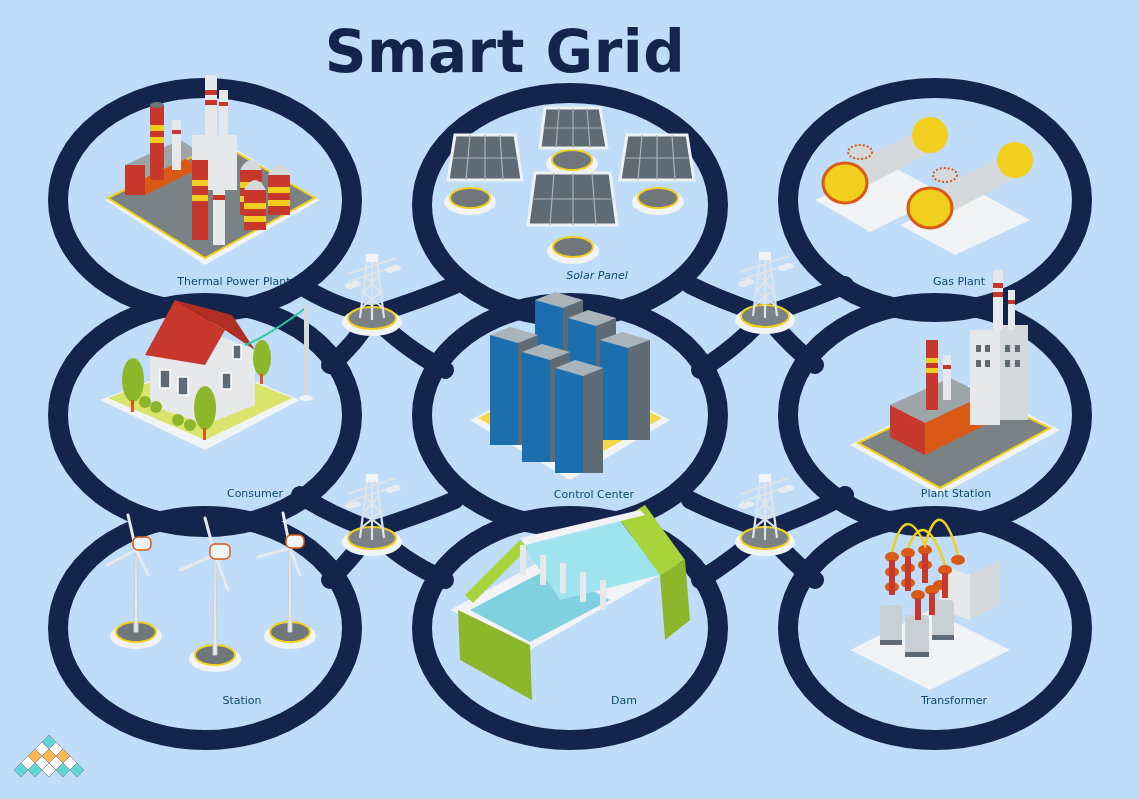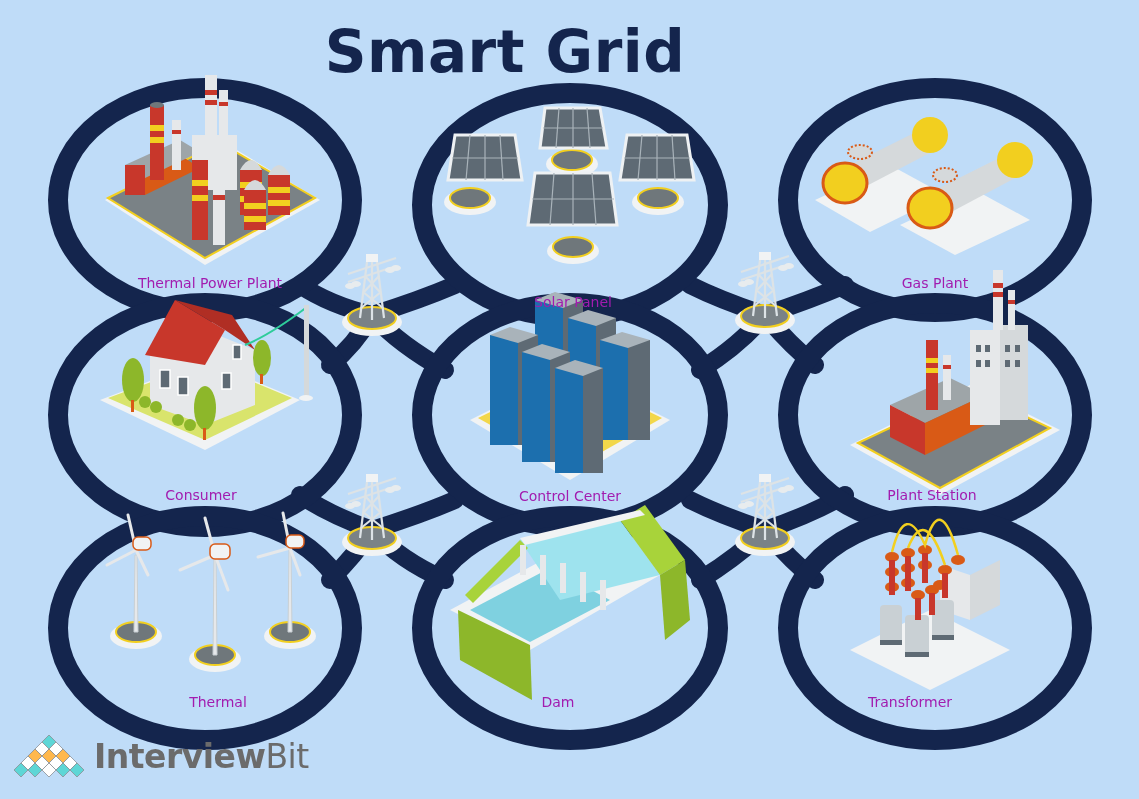--- a/index.html
+++ b/index.html
@@ -10,23 +10,24 @@
     position:relative;
   }
   .title {
     position:absolute; left:0; top:18px; width:1010px;
     text-align:center; font-size:58px; font-weight:bold;
     color:#14254D; letter-spacing:0.5px;
     font-family:"DejaVu Sans", sans-serif;
   }
   svg.stage { position:absolute; left:0; top:0; }
   .node-label {
-    position:absolute; font-size:14px; color:#a21caf;
+    position:absolute; font-size:11px; color:#0c4a6e;
     transform:translateX(-50%); white-space:nowrap;
     font-family:"DejaVu Sans", sans-serif;
+    margin-left:24px;
   }
   .logo {
     position:absolute; left:12px; top:733px; display:flex; align-items:center;
   }
   .logo-text {
     font-size:33px; color:#6B6B6B; margin-left:8px;
     font-family:"DejaVu Sans", sans-serif; letter-spacing:-0.5px;
   }
   .logo-text b { font-weight:bold; }
   .logo-text span.thin { font-weight:normal; }
@@ -354,28 +355,28 @@
     </g>
   <g>
       <use href="#tower" x="372" y="520"></use>
     </g>
   <g>
       <use href="#tower" x="765" y="520"></use>
     </g>
 </svg>
 
 <div class="node-label" style="left:210px; top:275px;">Thermal Power Plant</div>
-<div class="node-label" style="left:573px; top:294px;">Solar Panel</div>
+<div class="node-label" style="left:573px; top:269px;font-style:italic;">Solar Panel</div>
 <div class="node-label" style="left:935px; top:275px;">Gas Plant</div>
-<div class="node-label" style="left:201px; top:487px;">Consumer</div>
+<div class="node-label" style="left:231px; top:487px;">Consumer</div>
 <div class="node-label" style="left:570px; top:488px;">Control Center</div>
 <div class="node-label" style="left:932px; top:487px;">Plant Station</div>
-<div class="node-label" style="left:218px; top:694px;">Thermal</div>
-<div class="node-label" style="left:558px; top:694px;">Dam</div>
-<div class="node-label" style="left:910px; top:694px;">Transformer</div>
+<div class="node-label" style="left:218px; top:694px;">Station</div>
+<div class="node-label" style="left:600px; top:694px;">Dam</div>
+<div class="node-label" style="left:930px; top:694px;">Transformer</div>
 
 <div class="logo">
   <svg width="74" height="46" viewBox="0 0 74 46">
     <g stroke="#8A8F94" stroke-width="0.8">
       <polygon points="37,2 44,9 37,16 30,9" fill="#5ED6D6"></polygon>
       <polygon points="30,9 37,16 30,23 23,16" fill="#FFFFFF"></polygon>
       <polygon points="44,9 51,16 44,23 37,16" fill="#FFFFFF"></polygon>
       <polygon points="23,16 30,23 23,30 16,23" fill="#FFB84D"></polygon>
       <polygon points="37,16 44,23 37,30 30,23" fill="#FFB84D"></polygon>
       <polygon points="51,16 58,23 51,30 44,23" fill="#FFB84D"></polygon>
@@ -383,14 +384,13 @@
       <polygon points="30,23 37,30 30,37 23,30" fill="#FFFFFF"></polygon>
       <polygon points="44,23 51,30 44,37 37,30" fill="#FFFFFF"></polygon>
       <polygon points="58,23 65,30 58,37 51,30" fill="#FFFFFF"></polygon>
       <polygon points="9,30 16,37 9,44 2,37" fill="#5ED6D6"></polygon>
       <polygon points="23,30 30,37 23,44 16,37" fill="#5ED6D6"></polygon>
       <polygon points="37,30 44,37 37,44 30,37" fill="#FFFFFF"></polygon>
       <polygon points="51,30 58,37 51,44 44,37" fill="#5ED6D6"></polygon>
       <polygon points="65,30 72,37 65,44 58,37" fill="#5ED6D6"></polygon>
     </g>
   </svg>
-  <div class="logo-text"><b>Interview</b><span class="thin">Bit</span></div>
 </div>
 
 </body></html>

